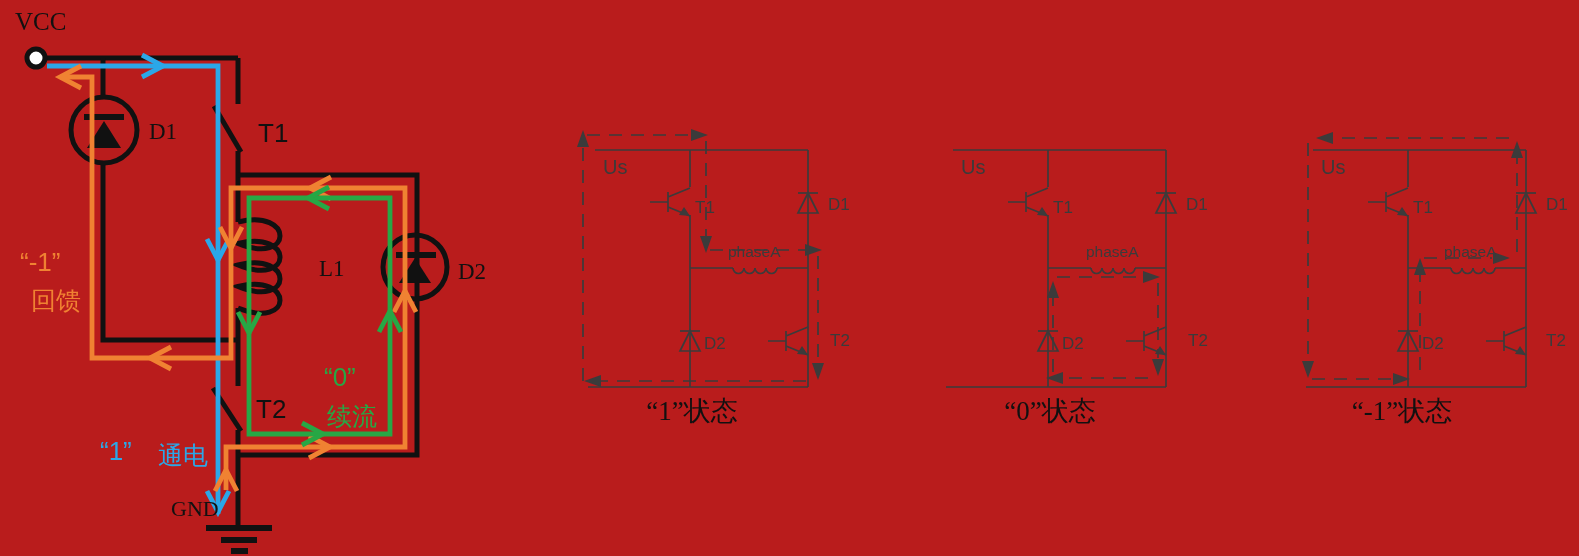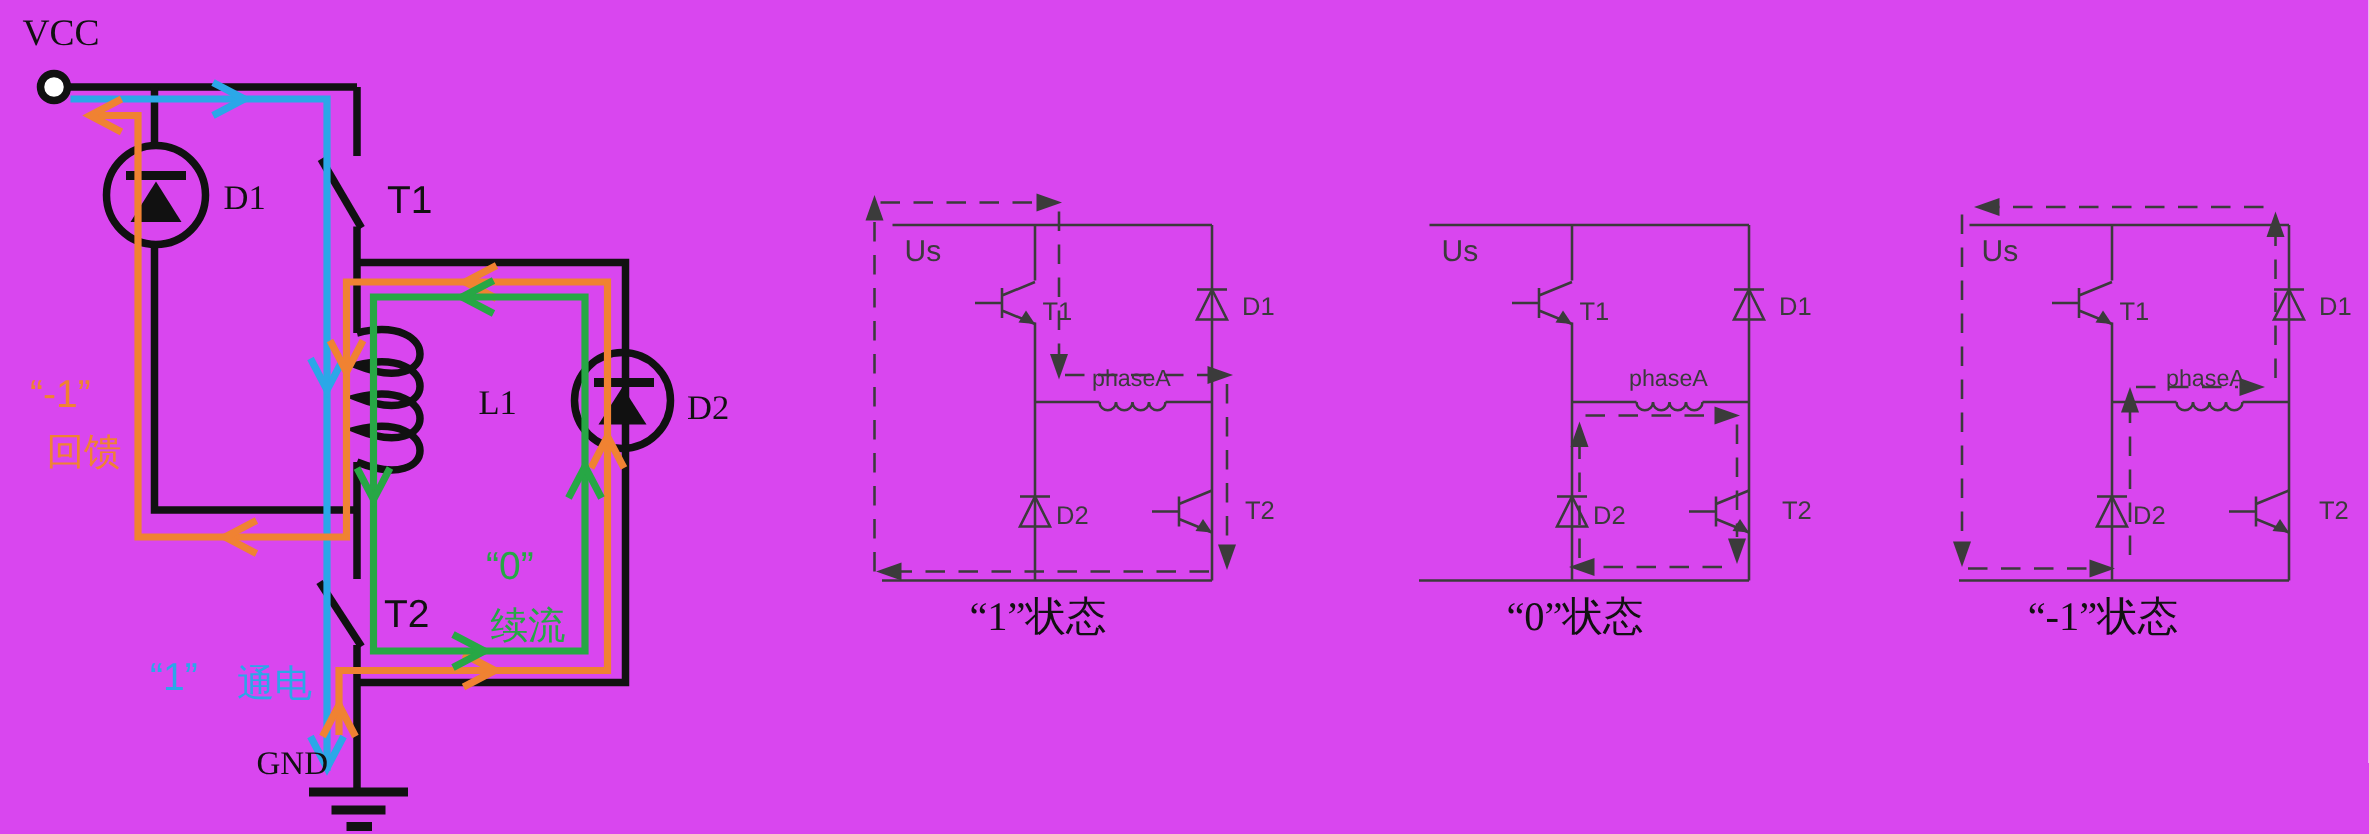--- a/index.html
+++ b/index.html
@@ -1,16 +1,16 @@
 <!DOCTYPE html>
 <html><head>
 <meta charset="utf-8">
 <style>
   html,body{margin:0;padding:0;background:#ffffff;}
-  .stage{position:relative;width:1579px;height:556px;background:#d946ef;overflow:hidden;}
+  .stage{position:relative;width:1579px;height:556px;background:#b91c1c;overflow:hidden;}
   svg{display:block;}
   text{user-select:none;}
   .ser{font-family:"Liberation Serif","DejaVu Serif",serif;}
   .san{font-family:"Liberation Sans","DejaVu Sans",sans-serif;}
   .blk{fill:#111;}
   .thin{stroke:#3b3b3b;stroke-width:1.7;fill:none;}
   .thinf{fill:#3b3b3b;stroke:none;}
   .dash{stroke:#3b3b3b;stroke-width:1.7;fill:none;stroke-dasharray:13 9;}
   .bold5{stroke:#111;stroke-width:5;fill:none;}
   .blue{stroke:#2BA7E8;stroke-width:4.8;fill:none;}

